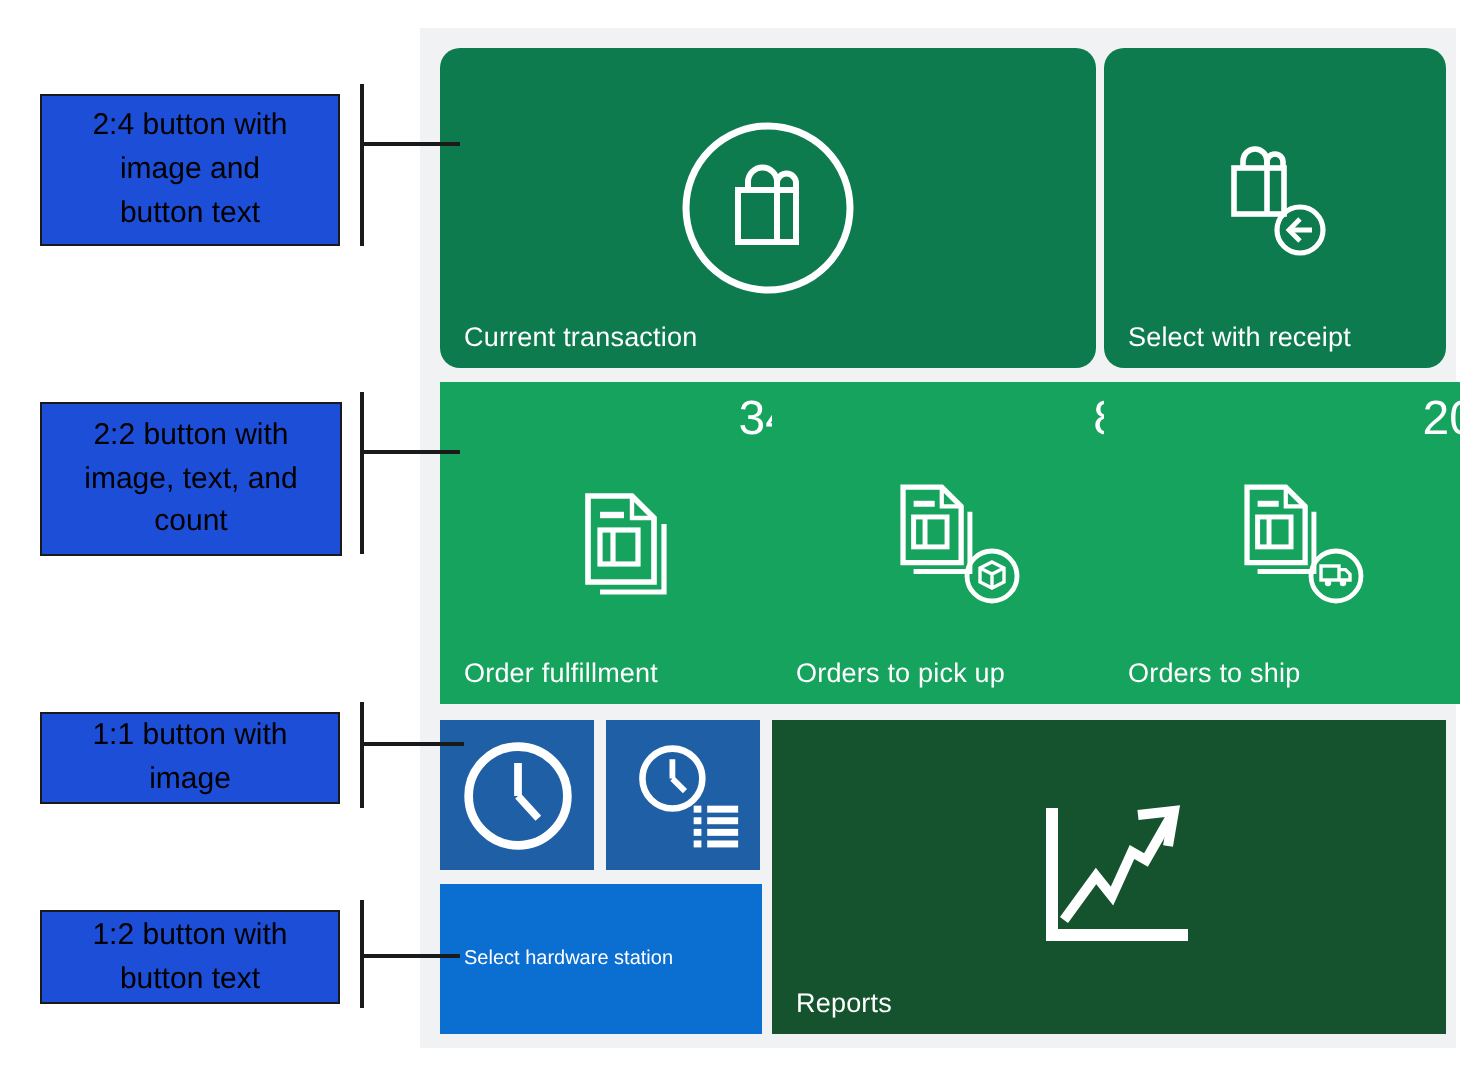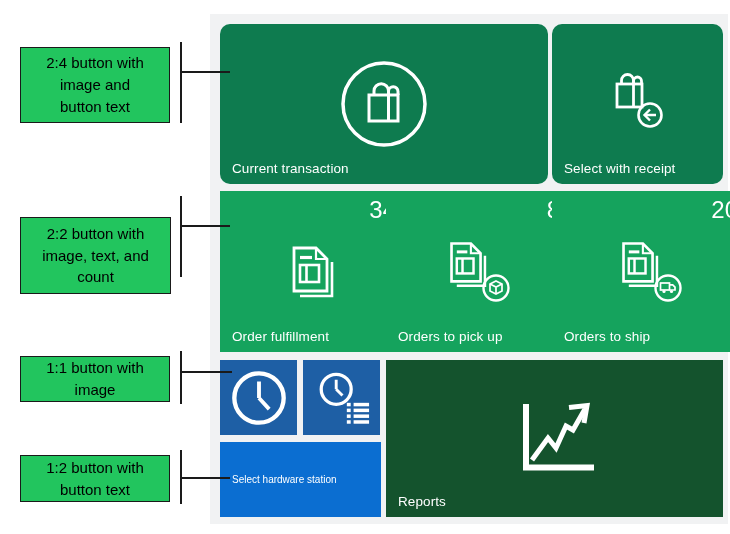--- a/index.html
+++ b/index.html
@@ -26,26 +26,26 @@
   #tile-orders-to-ship{left:552px;top:191px;width:171px;height:161px;}
   #tile-clock{left:220px;top:360px;width:77px;height:75px;}
   #tile-clock-list{left:303px;top:360px;width:77px;height:75px;}
   #tile-reports{left:386px;top:360px;width:337px;height:157px;}
   #tile-select-hardware-station{left:220px;top:442px;width:161px;height:75px;
     display:flex;align-items:center;}
   #tile-select-hardware-station .hw-text{padding:0 14px 0 12px;font-size:10px;line-height:1.55;}
 
   
   .callout-box{
-    position:absolute;border:1.5px solid #1a1a1a;background:#22c55e;color:#000;
+    position:absolute;border:1.5px solid #1a1a1a;background:#1d4ed8;color:#000;
     display:flex;align-items:center;justify-content:center;text-align:center;
     font-size:15px;line-height:1.45;white-space:pre-line;
   }
   #callout-box-1{left:20px;top:47px;width:148px;height:74px;}
-  #callout-box-2{left:20px;top:201px;width:149px;height:75px;margin-top:16px;}
+  #callout-box-2{left:20px;top:201px;width:149px;height:75px;}
   #callout-box-3{left:20px;top:356px;width:148px;height:44px;}
   #callout-box-4{left:20px;top:455px;width:148px;height:45px;}
   .vline{position:absolute;width:1.5px;background:#1a1a1a;}
   .hline{position:absolute;height:1.5px;background:#1a1a1a;z-index:5;}
   #vline-1{left:180px;top:42px;height:81px;}
   #hline-1{left:181px;top:71px;width:49px;}
   #vline-2{left:180px;top:196px;height:81px;}
   #hline-2{left:181px;top:225px;width:49px;}
   #vline-3{left:180px;top:351px;height:53px;}
   #hline-3{left:181px;top:371px;width:51px;}

